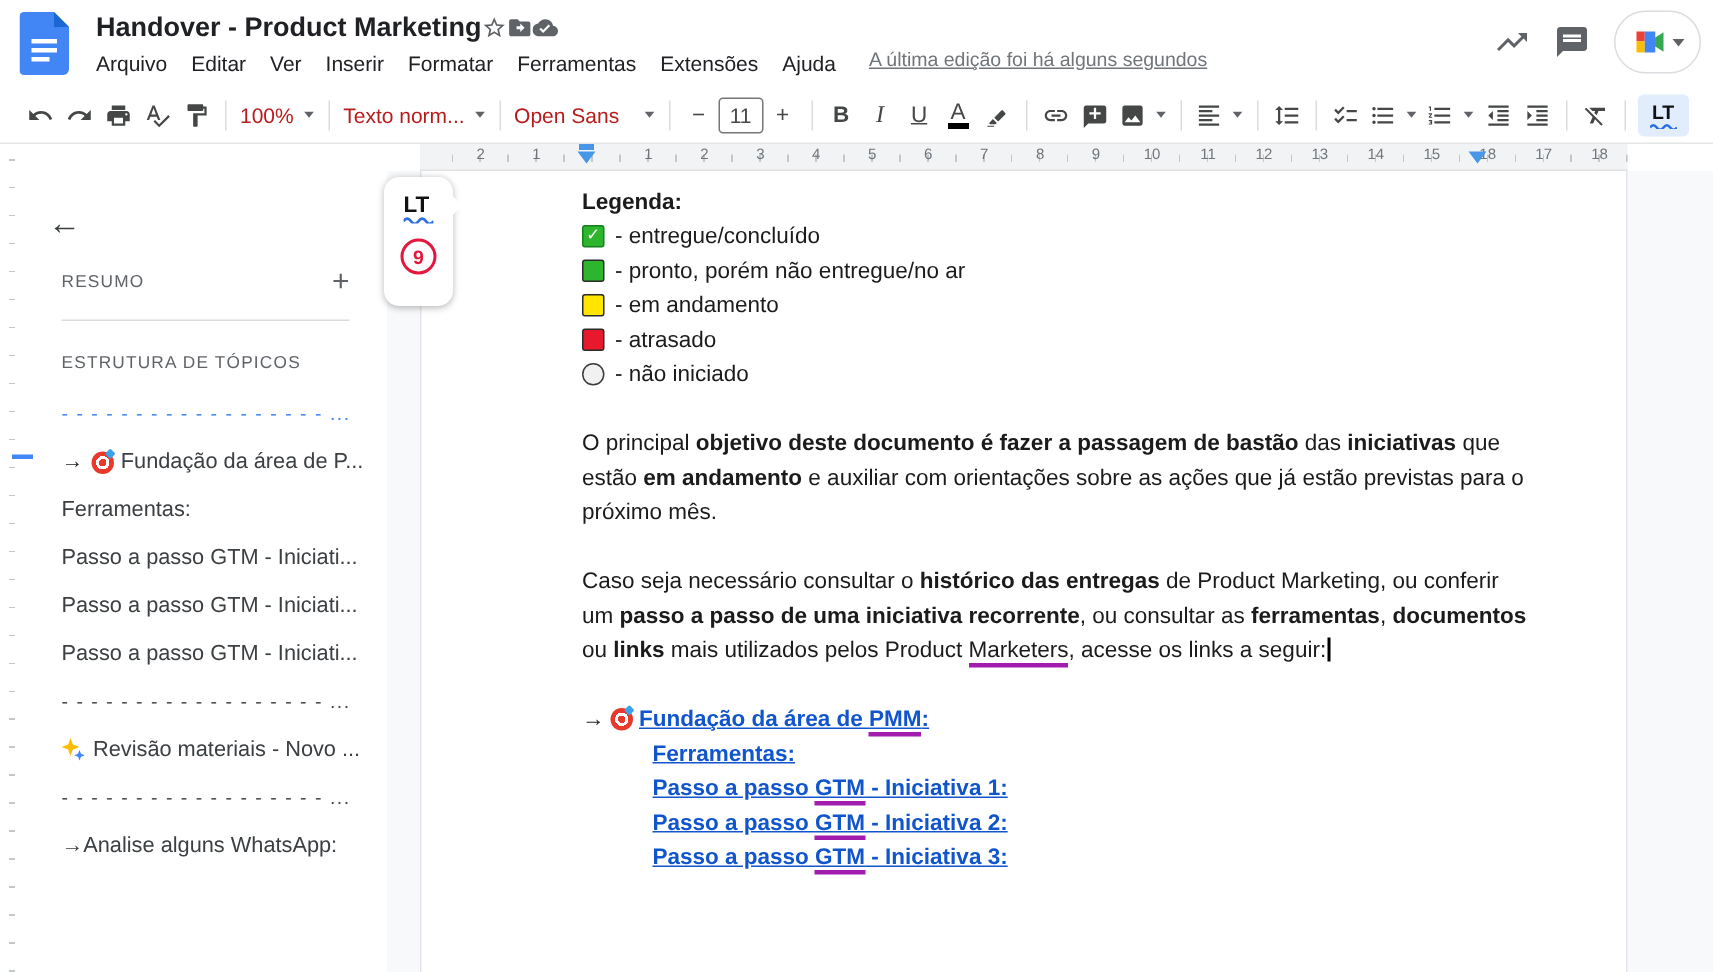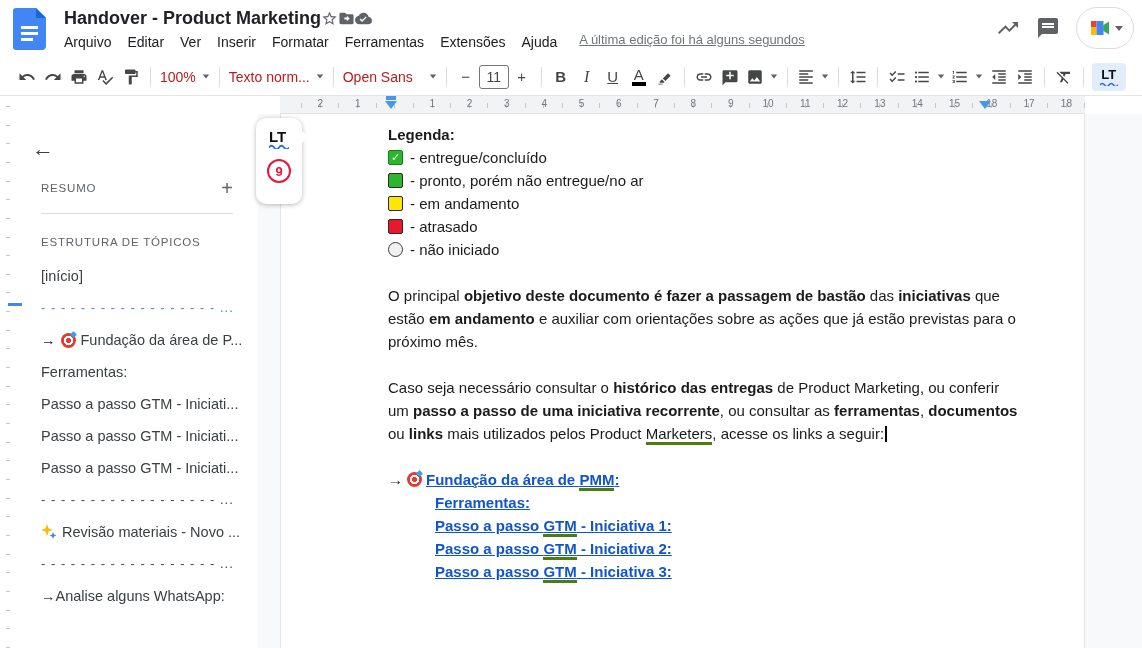--- a/index.html
+++ b/index.html
@@ -95,21 +95,21 @@
   #lt-widget:before { content:""; position:absolute; right:-4px; top:14px; width:10px; height:10px;
     background:#fff; transform:rotate(45deg); }
   #lt-widget .lt-logo { font-size:15px; }
   #lt-count-ring { width:24px; height:24px; border:2.5px solid #e5173f; border-radius:50%;
     display:flex; align-items:center; justify-content:center; font-size:13px; font-weight:700; color:#e5173f; }
 
   
   #content { position:absolute; left:107px; top:9px; width:632px; font-size:15px; line-height:23px; color:#1b1b1b; }
   .b { font-weight:700;text-align:right; }
   .doclink { color:#1155cc; font-weight:700; text-decoration:underline; }
-  .lt-err { border-bottom:3px solid #4d7c0f; padding-bottom:0px; }
+  .lt-err { border-bottom:3px solid #a21caf; padding-bottom:0px; }
   #legend-title { font-weight:700; }
   .legend-row { display:flex; align-items:center; gap:7px; height:23px; }
   .lg-ic { width:15px; height:15px; flex:none; }
   .lg-sq { border:1.6px solid #2a2a2a; border-radius:2px; }
   .lg-green { background:#2db52d; }
   .lg-check { background:#2db52d; border-color:#15801e; color:#fff; font-size:11px; font-weight:700;
     display:flex; align-items:center; justify-content:center; line-height:1; }
   .lg-yellow { background:#ffe500; }
   .lg-red { background:#e8192c; }
   .lg-circle { border:1.6px solid #3c3c3c; border-radius:50%; background:#f1f1f1; }
@@ -398,23 +398,20 @@
     <div id="back-arrow">←</div>
     <div id="summary-row">
       <span id="summary-label">RESUMO</span>
       <span id="summary-add">+</span>
     </div>
     <div id="sb-divider"></div>
     <span id="outline-label">ESTRUTURA DE TÓPICOS</span>
     <div id="active-indicator"></div>
     <div id="outline-items">
       <div class="ol-item">
-          <span class="lbl">[início]</span>
-        </div>
-      <div class="ol-item">
           <span class="lbl ol-dashes active">- - - - - - - - - - - - - - - - - - ...</span>
         </div>
       <div class="ol-item">
         <span class="ol-arrow">→</span>
         <span class="target-ic"></span>
         <span class="lbl">Fundação da área de P...</span>
       </div>
       <div class="ol-item">
           <span class="lbl">Ferramentas:</span>
         </div>

